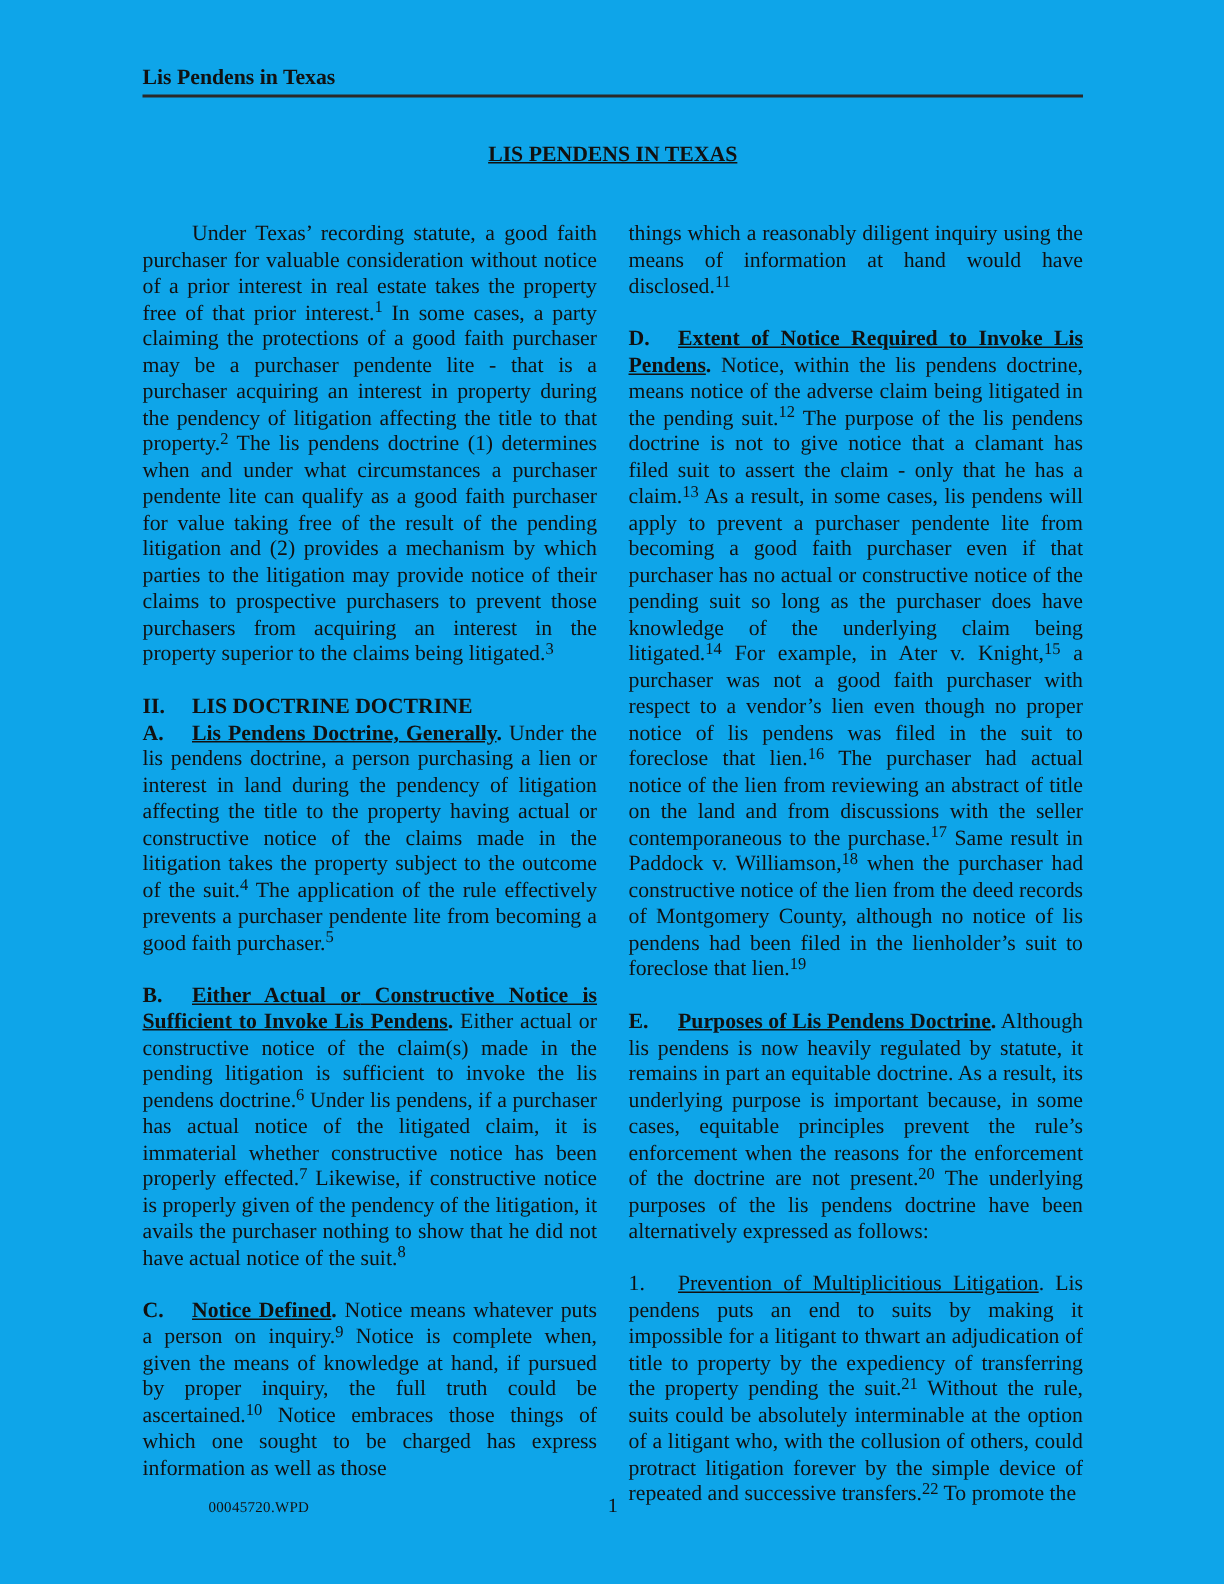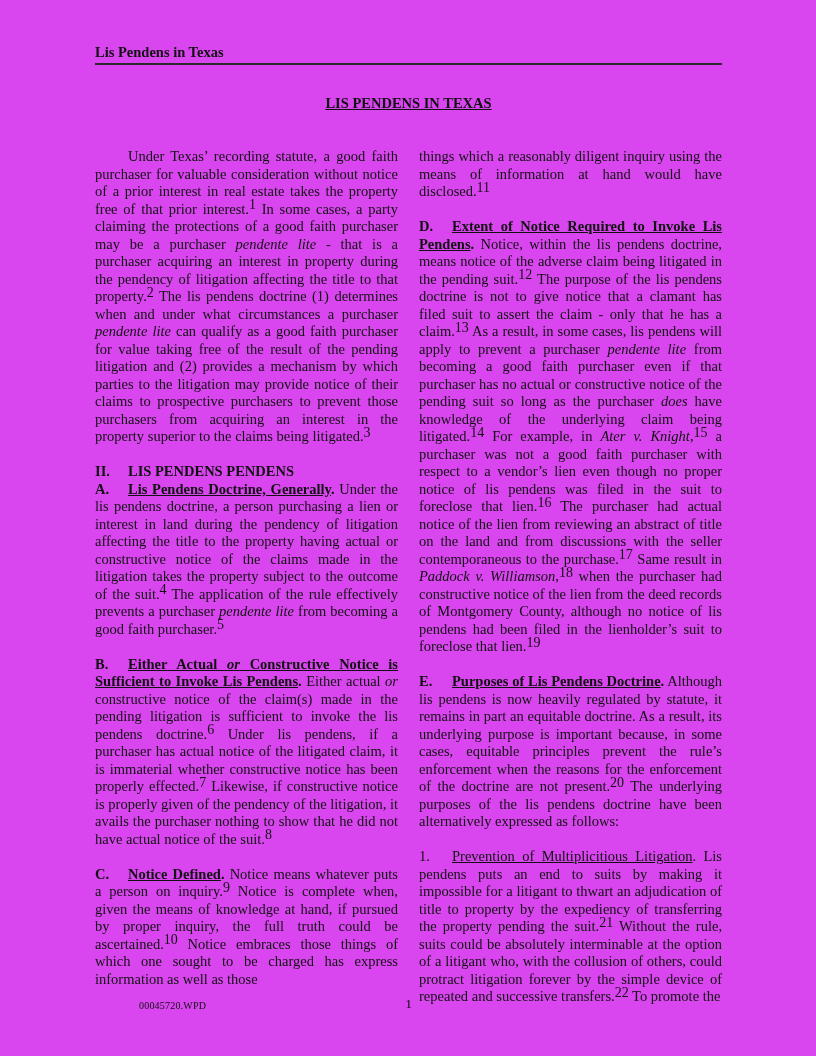--- a/index.html
+++ b/index.html
@@ -1,21 +1,21 @@
 <!DOCTYPE html>
 <html><head>
 <meta charset="utf-8">
 <style>
   html, body { margin: 0; padding: 0; background: #e8e8e8; }
   .page {
     position: relative;
     width: 816px;
     height: 1056px;
     margin: 0 auto;
-    background: #d946ef;
+    background: #0ea5e9;
     box-sizing: border-box;
     padding: 45px 94px 0 95px;
     font-family: "Liberation Serif", "DejaVu Serif", serif;
     color: #111111;
     overflow: hidden;
   }
   .running-header {
     font-weight: bold;
     font-size: 14.5px;
     line-height: 15px;
@@ -38,24 +38,24 @@
   .col { width: 303px; }
   .col p.block {
     margin: 0 0 17.5px 0;
     font-size: 14.5px;
     line-height: 17.5px;
     text-align: justify;
   }
   .col p.block.h { margin-bottom: 0; }
   .col p.block.indent { text-indent: 33px; }
   .b { font-weight: bold; }
-  .i { font-style: italic; }
+  .i { }
   .u { text-decoration: underline; }
   .sup {
-    font-size: 14px;
+    font-size: 11px;
     position: relative;
     top: -4.5px;
     line-height: 0;
   }
   .lbl { display: inline-block; width: 33px; }
   .footer {
     position: absolute;
     top: 996px;
     left: 95px;
     right: 94px;
@@ -84,21 +84,21 @@
 <div class="page">
   <div class="running-header">
     <span>Lis Pendens in Texas</span>
   </div>
 
   <div class="doc-title">LIS PENDENS IN TEXAS</div>
 
   <div class="columns">
     <div class="col">
         <p class="block indent"><span class="">Under Texas’ recording statute, a good faith purchaser for valuable consideration without notice of a prior interest in real estate takes the property free of that prior interest.</span><span class="sup">1</span><span class="">  In some cases, a party claiming the protections of a good faith purchaser may be a purchaser </span><span class="i">pendente lite</span><span class=""> - that is a purchaser acquiring an interest in property during the pendency of litigation affecting the title to that property.</span><span class="sup">2</span><span class="">  The lis pendens doctrine (1) determines when and under what circumstances a purchaser </span><span class="i">pendente lite</span><span class=""> can qualify as a good faith purchaser for value taking free of the result of the pending litigation and (2) provides a mechanism by which parties to the litigation may provide notice of their claims to prospective purchasers to prevent those purchasers from acquiring an interest in the property superior to the claims being litigated.</span><span class="sup">3</span></p>
-        <p class="block h"><span class="b lbl">II.</span><span class="b">LIS PENDENS PENDENS</span></p>
+        <p class="block h"><span class="b lbl">II.</span><span class="b">LIS DOCTRINE DOCTRINE</span></p>
         <p class="block"><span class="b lbl">A.</span><span class="b u">Lis Pendens Doctrine, Generally</span><span class="b">.</span><span class="">  Under the lis pendens doctrine, a person purchasing a lien or interest in land during the pendency of litigation affecting the title to the property having actual or constructive notice of the claims made in the litigation takes the property subject to the outcome of the suit.</span><span class="sup">4</span><span class="">  The application of the rule effectively prevents a purchaser </span><span class="i">pendente lite</span><span class=""> from becoming a good faith purchaser.</span><span class="sup">5</span></p>
         <p class="block"><span class="b lbl">B.</span><span class="b u">Either Actual </span><span class="b i u">or</span><span class="b u"> Constructive Notice is Sufficient to Invoke Lis Pendens</span><span class="b">.</span><span class="">  Either actual </span><span class="i">or</span><span class=""> constructive notice of the claim(s) made in the pending litigation is sufficient to invoke the lis pendens doctrine.</span><span class="sup">6</span><span class="">  Under lis pendens, if a purchaser has actual notice of the litigated claim, it is immaterial whether constructive notice has been properly effected.</span><span class="sup">7</span><span class="">  Likewise, if constructive notice is properly given of the pendency of the litigation, it avails the purchaser nothing to show that he did not have actual notice of the suit.</span><span class="sup">8</span></p>
         <p class="block"><span class="b lbl">C.</span><span class="b u">Notice Defined</span><span class="b">.</span><span class="">  Notice means whatever puts a person on inquiry.</span><span class="sup">9</span><span class="">  Notice is complete when, given the means of knowledge at hand, if pursued by proper inquiry, the full truth could be ascertained.</span><span class="sup">10</span><span class=""> Notice embraces those things of which one sought to be charged has express information as well as those</span></p>
       </div>
     <div class="col">
         <p class="block"><span class="">things which a reasonably diligent inquiry using the means of information at hand would have disclosed.</span><span class="sup">11</span></p>
         <p class="block"><span class="b lbl">D.</span><span class="b u">Extent of Notice Required to Invoke Lis Pendens</span><span class="b">.</span><span class="">  Notice, within the lis pendens doctrine, means notice of the adverse claim being litigated in the pending suit.</span><span class="sup">12</span><span class="">  The purpose of the lis pendens doctrine is not to give notice that a clamant has filed suit to assert the claim - only that he has a claim.</span><span class="sup">13</span><span class="">  As a result, in some cases, lis pendens will apply to prevent a purchaser </span><span class="i">pendente lite</span><span class=""> from becoming a good faith purchaser even if that purchaser has no actual or constructive notice of the pending suit so long as the purchaser </span><span class="i">does</span><span class=""> have knowledge of the underlying claim being litigated.</span><span class="sup">14</span><span class="">  For example, in </span><span class="i">Ater v. Knight</span><span class="">,</span><span class="sup">15</span><span class=""> a purchaser was not a good faith purchaser with respect to a vendor’s lien even though no proper notice of lis pendens was filed in the suit to foreclose that lien.</span><span class="sup">16</span><span class="">  The purchaser had actual notice of the lien from reviewing an abstract of title on the land and from discussions with the seller contemporaneous to the purchase.</span><span class="sup">17</span><span class="">  Same result in </span><span class="i">Paddock v. Williamson</span><span class="">,</span><span class="sup">18</span><span class=""> when the purchaser had constructive notice of the lien from the deed records of Montgomery County, although no notice of lis pendens had been filed in the lienholder’s suit to foreclose that lien.</span><span class="sup">19</span></p>
         <p class="block"><span class="b lbl">E.</span><span class="b u">Purposes of Lis Pendens Doctrine</span><span class="b">.</span><span class="">  Although lis pendens is now heavily regulated by statute, it remains in part an equitable doctrine.  As a result, its underlying purpose is important because, in some cases, equitable principles prevent the rule’s enforcement when the reasons for the enforcement of the doctrine are not present.</span><span class="sup">20</span><span class="">  The underlying purposes of the lis pendens doctrine have been alternatively expressed as follows:</span></p>
         <p class="block"><span class="lbl">1.</span><span class="u">Prevention of Multiplicitious Litigation</span><span class="">.  Lis pendens puts an end to suits by making it impossible for a litigant to thwart an adjudication of title to property by the expediency of transferring the property pending the suit.</span><span class="sup">21</span><span class="">  Without the rule, suits could be absolutely interminable at the option of a litigant who, with the collusion of others, could protract litigation forever by the simple device of repeated and successive transfers.</span><span class="sup">22</span><span class="">  To promote the</span></p>
       </div>

